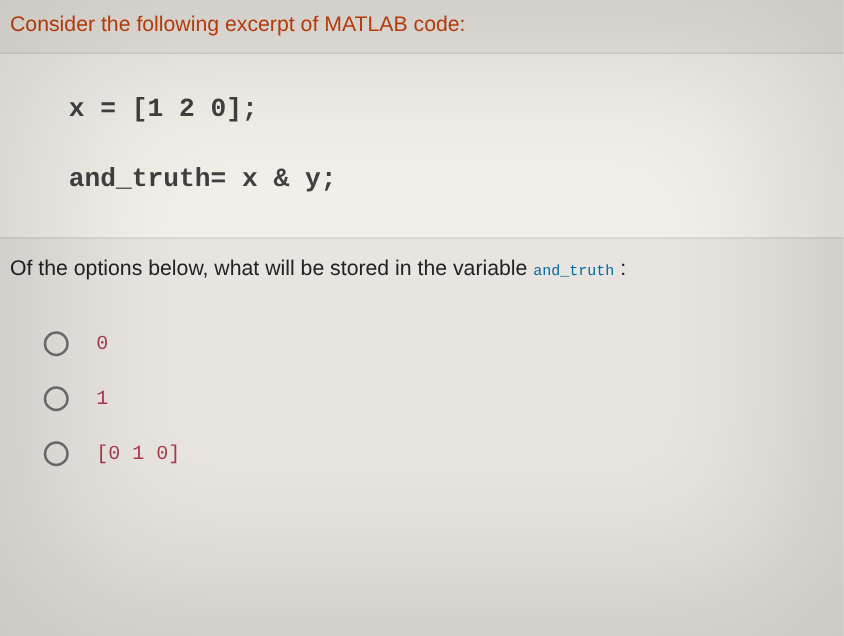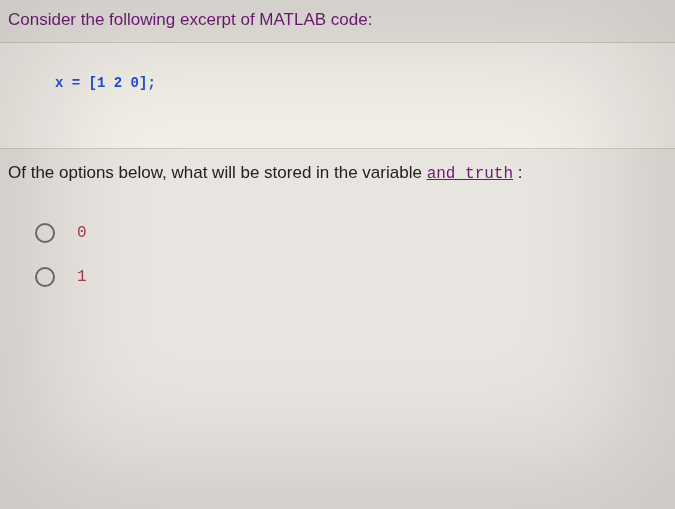--- a/index.html
+++ b/index.html
@@ -9,45 +9,44 @@
       background: #e8e4df;
       font-family: Arial, Helvetica, sans-serif;
       color: #2a2a2a;
       overflow: hidden;
       position: relative;
     }
     .question-prompt {
       padding: 10px 8px 12px 8px;
       font-size: 17px;
       font-weight: 400;
-      color: #701a75;
+      color: #c2410c;
     }
     .code-block {
       background: #f2efe9;
       border-top: 1px solid #cfc9c0;
       border-bottom: 1px solid #cfc9c0;
       padding: 30px 8px 30px 55px;
       font-family: "Consolas","Courier New",monospace;
-      font-size: 14px;
+      font-size: 21px;
       line-height: 1.5;
       font-weight: bold;
-      color: #1d4ed8;
+      color: #404040;
     }
     .code-line { white-space: pre; }
     .code-gap { height: 24px; }
     .question-tail {
       padding: 14px 8px 10px 8px;
       font-size: 17px;
       color: #222;
     }
     .inline-code {
       font-family: "Consolas","Courier New",monospace;
-      color: #701a75;
-      font-size: 16px;
-      text-decoration: underline;
+      color: #0369a1;
+      font-size: 12px;
     }
     .options {
       padding: 30px 8px 8px 35px;
     }
     .option-row {
       display: flex;
       align-items: center;
       margin-bottom: 24px;
     }
     .radio-circle {
@@ -72,30 +71,35 @@
     }
   </style>
 </head>
 <body>
 
 <div class="question-prompt">Consider the following excerpt of MATLAB code:</div>
 
 <div class="code-block">
   <div class="code-line">x = [1 2 0];</div>
   <div class="code-gap"></div>
+  <div class="code-line">and_truth= x &amp; y;</div>
 </div>
 
 <div class="question-tail">
   <span>Of the options below, what will be stored in the variable </span><span class="inline-code">and_truth</span><span> :</span>
 </div>
 
 <div class="options">
   <div class="option-row">
     <div class="radio-circle"></div>
     <span class="option-label">0</span>
   </div>
   <div class="option-row">
     <div class="radio-circle"></div>
     <span class="option-label">1</span>
   </div>
+  <div class="option-row">
+    <div class="radio-circle"></div>
+    <span class="option-label">[0 1 0]</span>
+  </div>
 </div>
 
 <div class="vignette"></div>
 
 </body></html>

